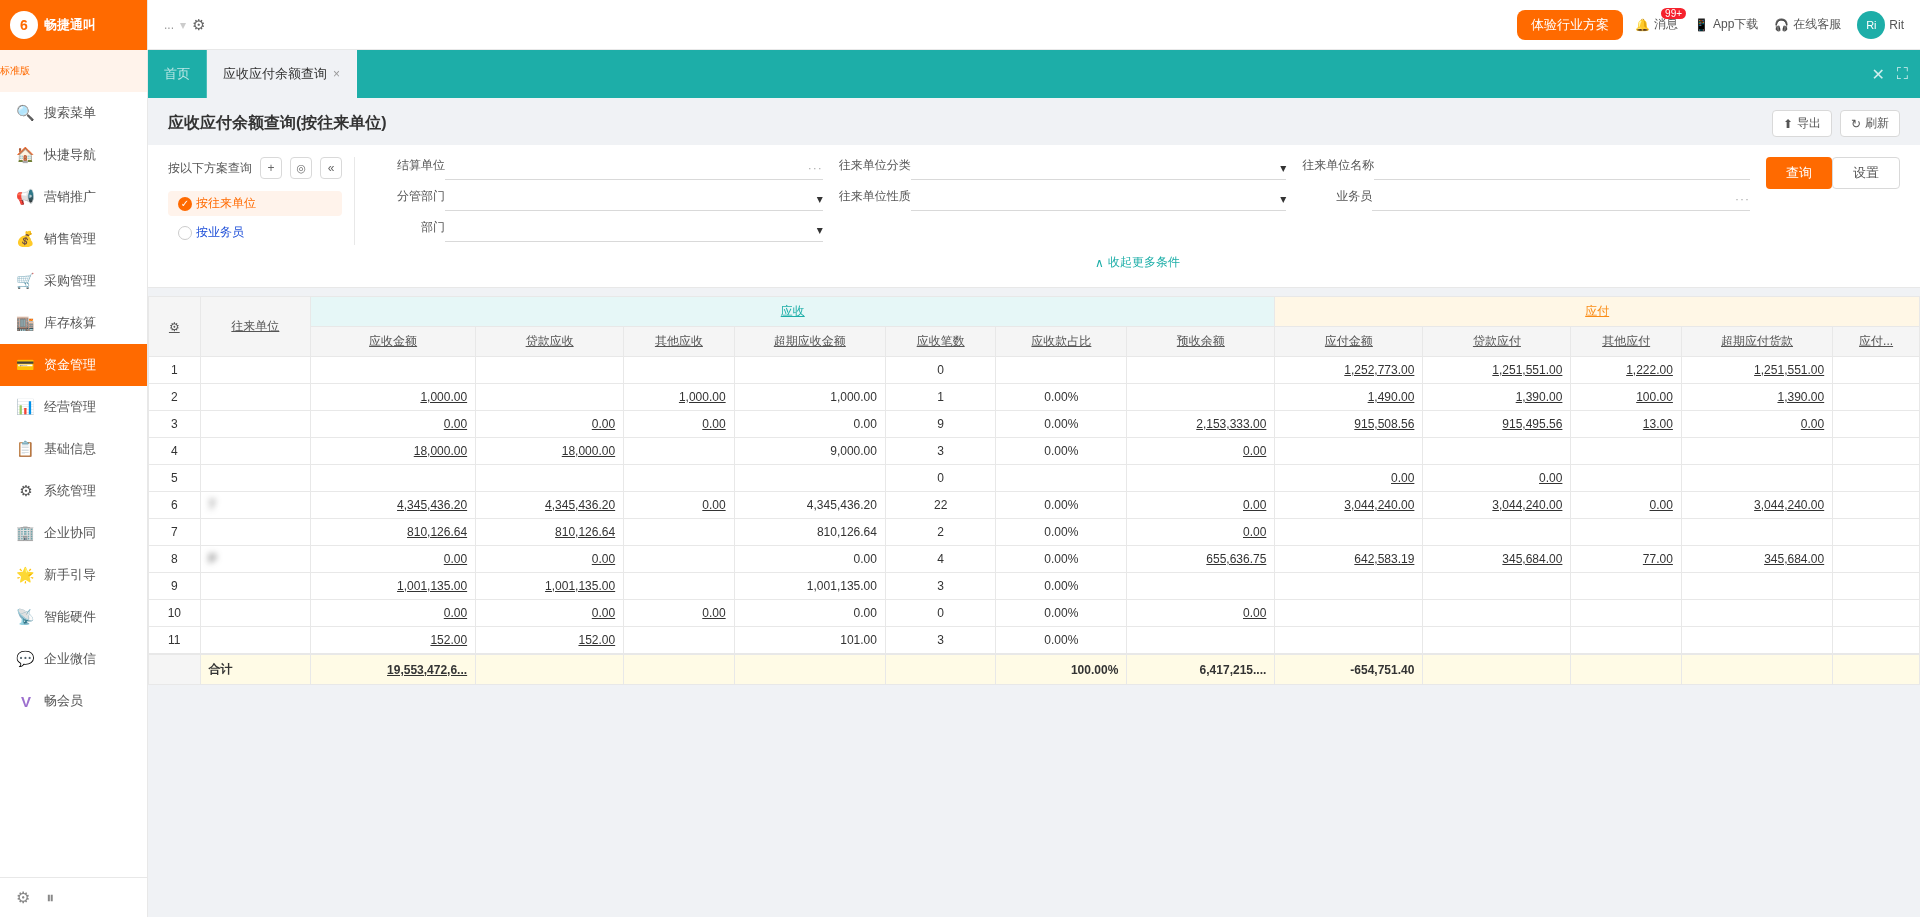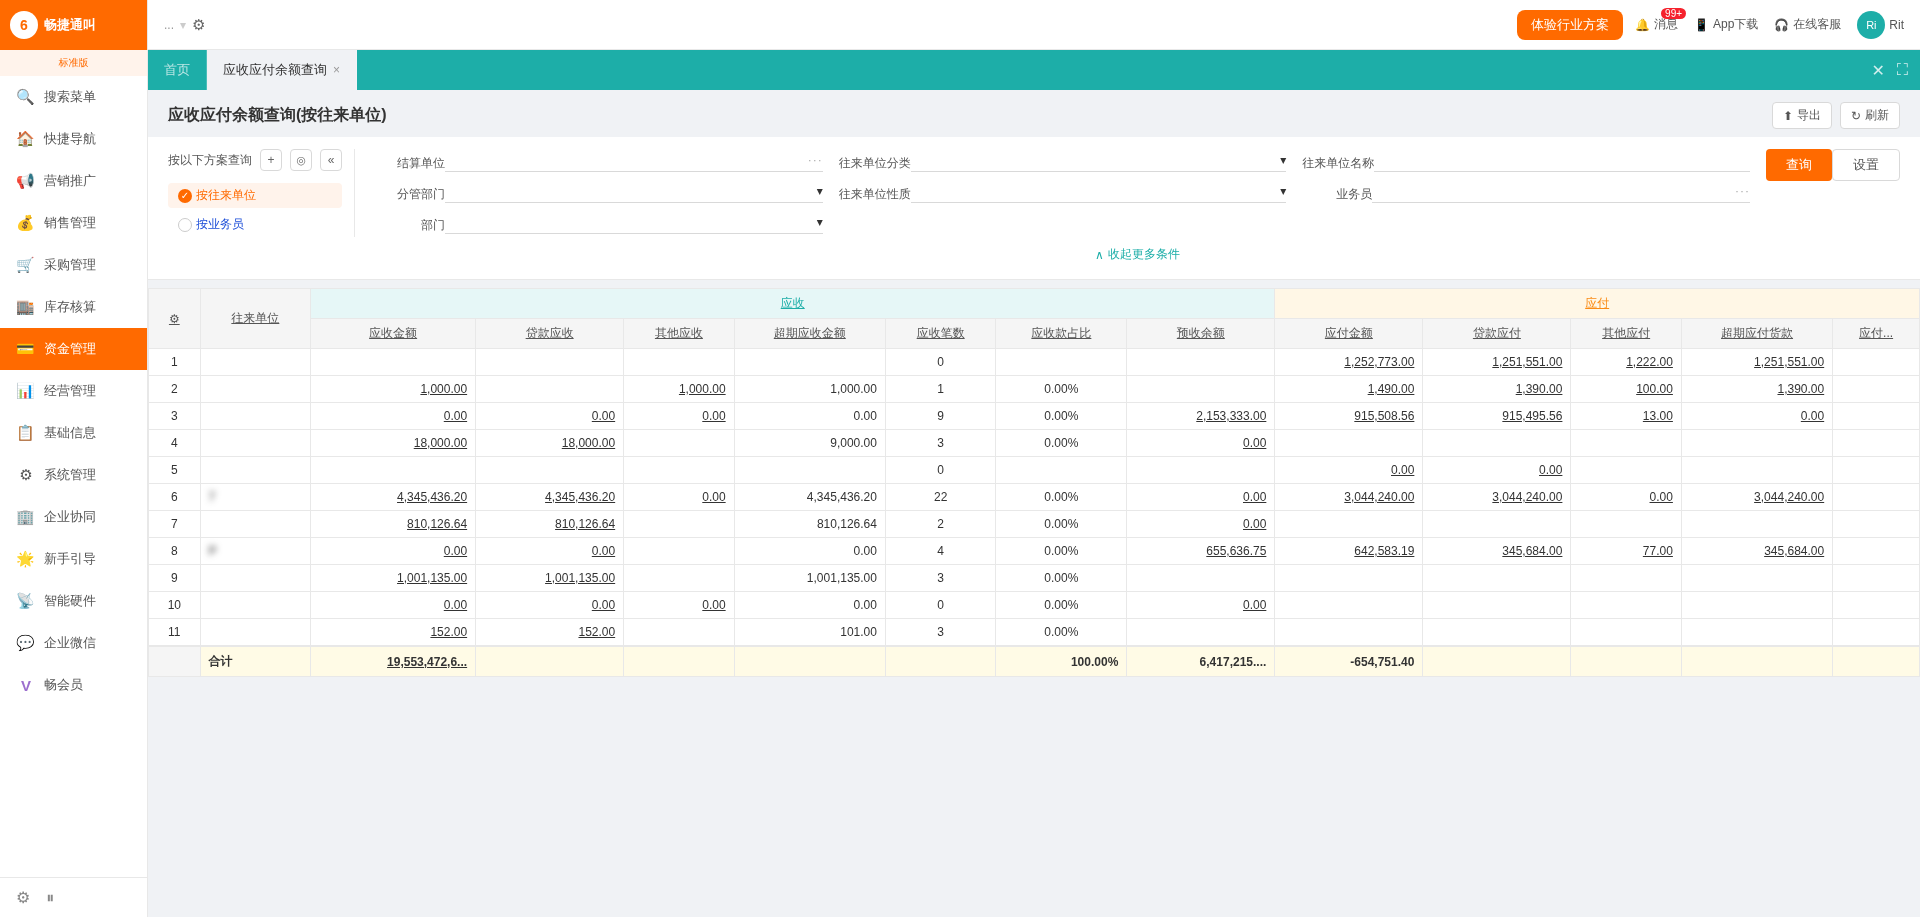--- a/index.html
+++ b/index.html
@@ -12,21 +12,21 @@
       display: flex; flex-direction: column;
     }
     .sidebar-logo {
       height: 50px; background: #ff6a00; display: flex; align-items: center; padding: 0 10px; gap: 6px;
     }
     .sidebar-logo .logo-icon {
       width: 28px; height: 28px; background: #fff; border-radius: 50%; display: flex; align-items: center; justify-content: center;
       font-weight: bold; color: #ff6a00; font-size: 14px;
     }
     .sidebar-logo .logo-text { color: #fff; font-size: 13px; font-weight: bold; }
-    .sidebar-edition { font-size: 10px; color: #ff6a00; text-align: center; padding: 6px 0; background: #fff3eb; }
+    .sidebar-edition { font-size: 10px; color: #ff6a00; text-align: left; padding: 14px 0; background: #fff3eb; }
     .sidebar-item {
       display: flex; align-items: center; padding: 12px 16px; gap: 8px; cursor: pointer;
       color: #555; font-size: 13px; transition: background 0.2s;
     }
     .sidebar-item.active { background: #ff6a00; color: #fff; }
     .sidebar-item .item-icon { font-size: 15px; width: 20px; text-align: center; }
     .sidebar-bottom {
       margin-top: auto; border-top: 1px solid #e8e8e8;
       display: flex; padding: 10px 16px; gap: 16px; align-items: center;
     }
@@ -45,21 +45,21 @@
       background: #ff6a00; color: #fff; border: none; border-radius: 8px;
       padding: 6px 14px; font-size: 13px; cursor: pointer;
     }
     .topbar-right { display: flex; align-items: center; gap: 16px; margin-left: auto; }
     .topbar-right-item { display: flex; align-items: center; gap: 4px; color: #555; font-size: 12px; cursor: pointer; position: relative; }
     .badge { background: #f5222d; color: #fff; border-radius: 10px; font-size: 10px; padding: 0 4px; min-width: 18px; text-align: center; position: absolute; top: -8px; right: -8px; }
     .user-avatar { width: 28px; height: 28px; border-radius: 50%; background: #ddd; display: flex; align-items: center; justify-content: center; font-size: 11px; color: #fff; }
 
     
     .tabbar {
-      height: 40px; background: #1daea8; display: flex; align-items: stretch;
+      height: 48px; background: #1daea8; display: flex; align-items: stretch;
       border-bottom: none;
     }
     .tab {
       display: flex; align-items: center; padding: 0 16px; gap: 6px; cursor: pointer;
       font-size: 13px; color: rgba(255,255,255,0.7); border-right: 1px solid rgba(255,255,255,0.2);
     }
     .tab.active { background: #f0f2f5; color: #333; }
     .tab .tab-close { color: #999; font-size: 12px; }
     .tabbar-actions { margin-left: auto; display: flex; align-items: center; padding: 0 12px; gap: 12px; }
     .tabbar-actions span { color: rgba(255,255,255,0.8); font-size: 16px; cursor: pointer; }
@@ -85,21 +85,21 @@
     }
     .filter-top { display: flex; align-items: center; gap: 8px; margin-bottom: 12px; }
     .filter-label { color: #555; font-size: 12px; }
     .filter-icon-btn { width: 22px; height: 22px; border: 1px solid #d9d9d9; border-radius: 4px; display: flex; align-items: center; justify-content: center; cursor: pointer; background: #fff; font-size: 12px; color: #666; }
     .filter-sub { display: flex; gap: 8px; margin-top: 8px; }
     .filter-option {
       display: flex; align-items: center; gap: 4px; padding: 4px 10px; border-radius: 4px;
       cursor: pointer; font-size: 12px; color: #1d4ed8;
     }
     .filter-option.active { background: #fff3eb; color: #ff6a00; }
-    .filter-field { display: flex; align-items: flex-end; gap: 0; flex: 1; }
+    .filter-field { display: flex; align-items: flex-start; gap: 0; flex: 1; }
     .filter-field-label { color: #555; font-size: 12px; white-space: nowrap; min-width: 70px; text-align: right; }
     .filter-input {
       flex: 1; border: none; border-bottom: 1px solid #d9d9d9; padding: 4px 0;
       font-size: 12px; outline: none; background: transparent; color: #333;
     }
     .filter-select {
       flex: 1; border: none; border-bottom: 1px solid #d9d9d9; padding: 4px 0;
       font-size: 12px; outline: none; background: transparent; color: #333;
       display: flex; align-items: center; justify-content: space-between; cursor: pointer;
     }

